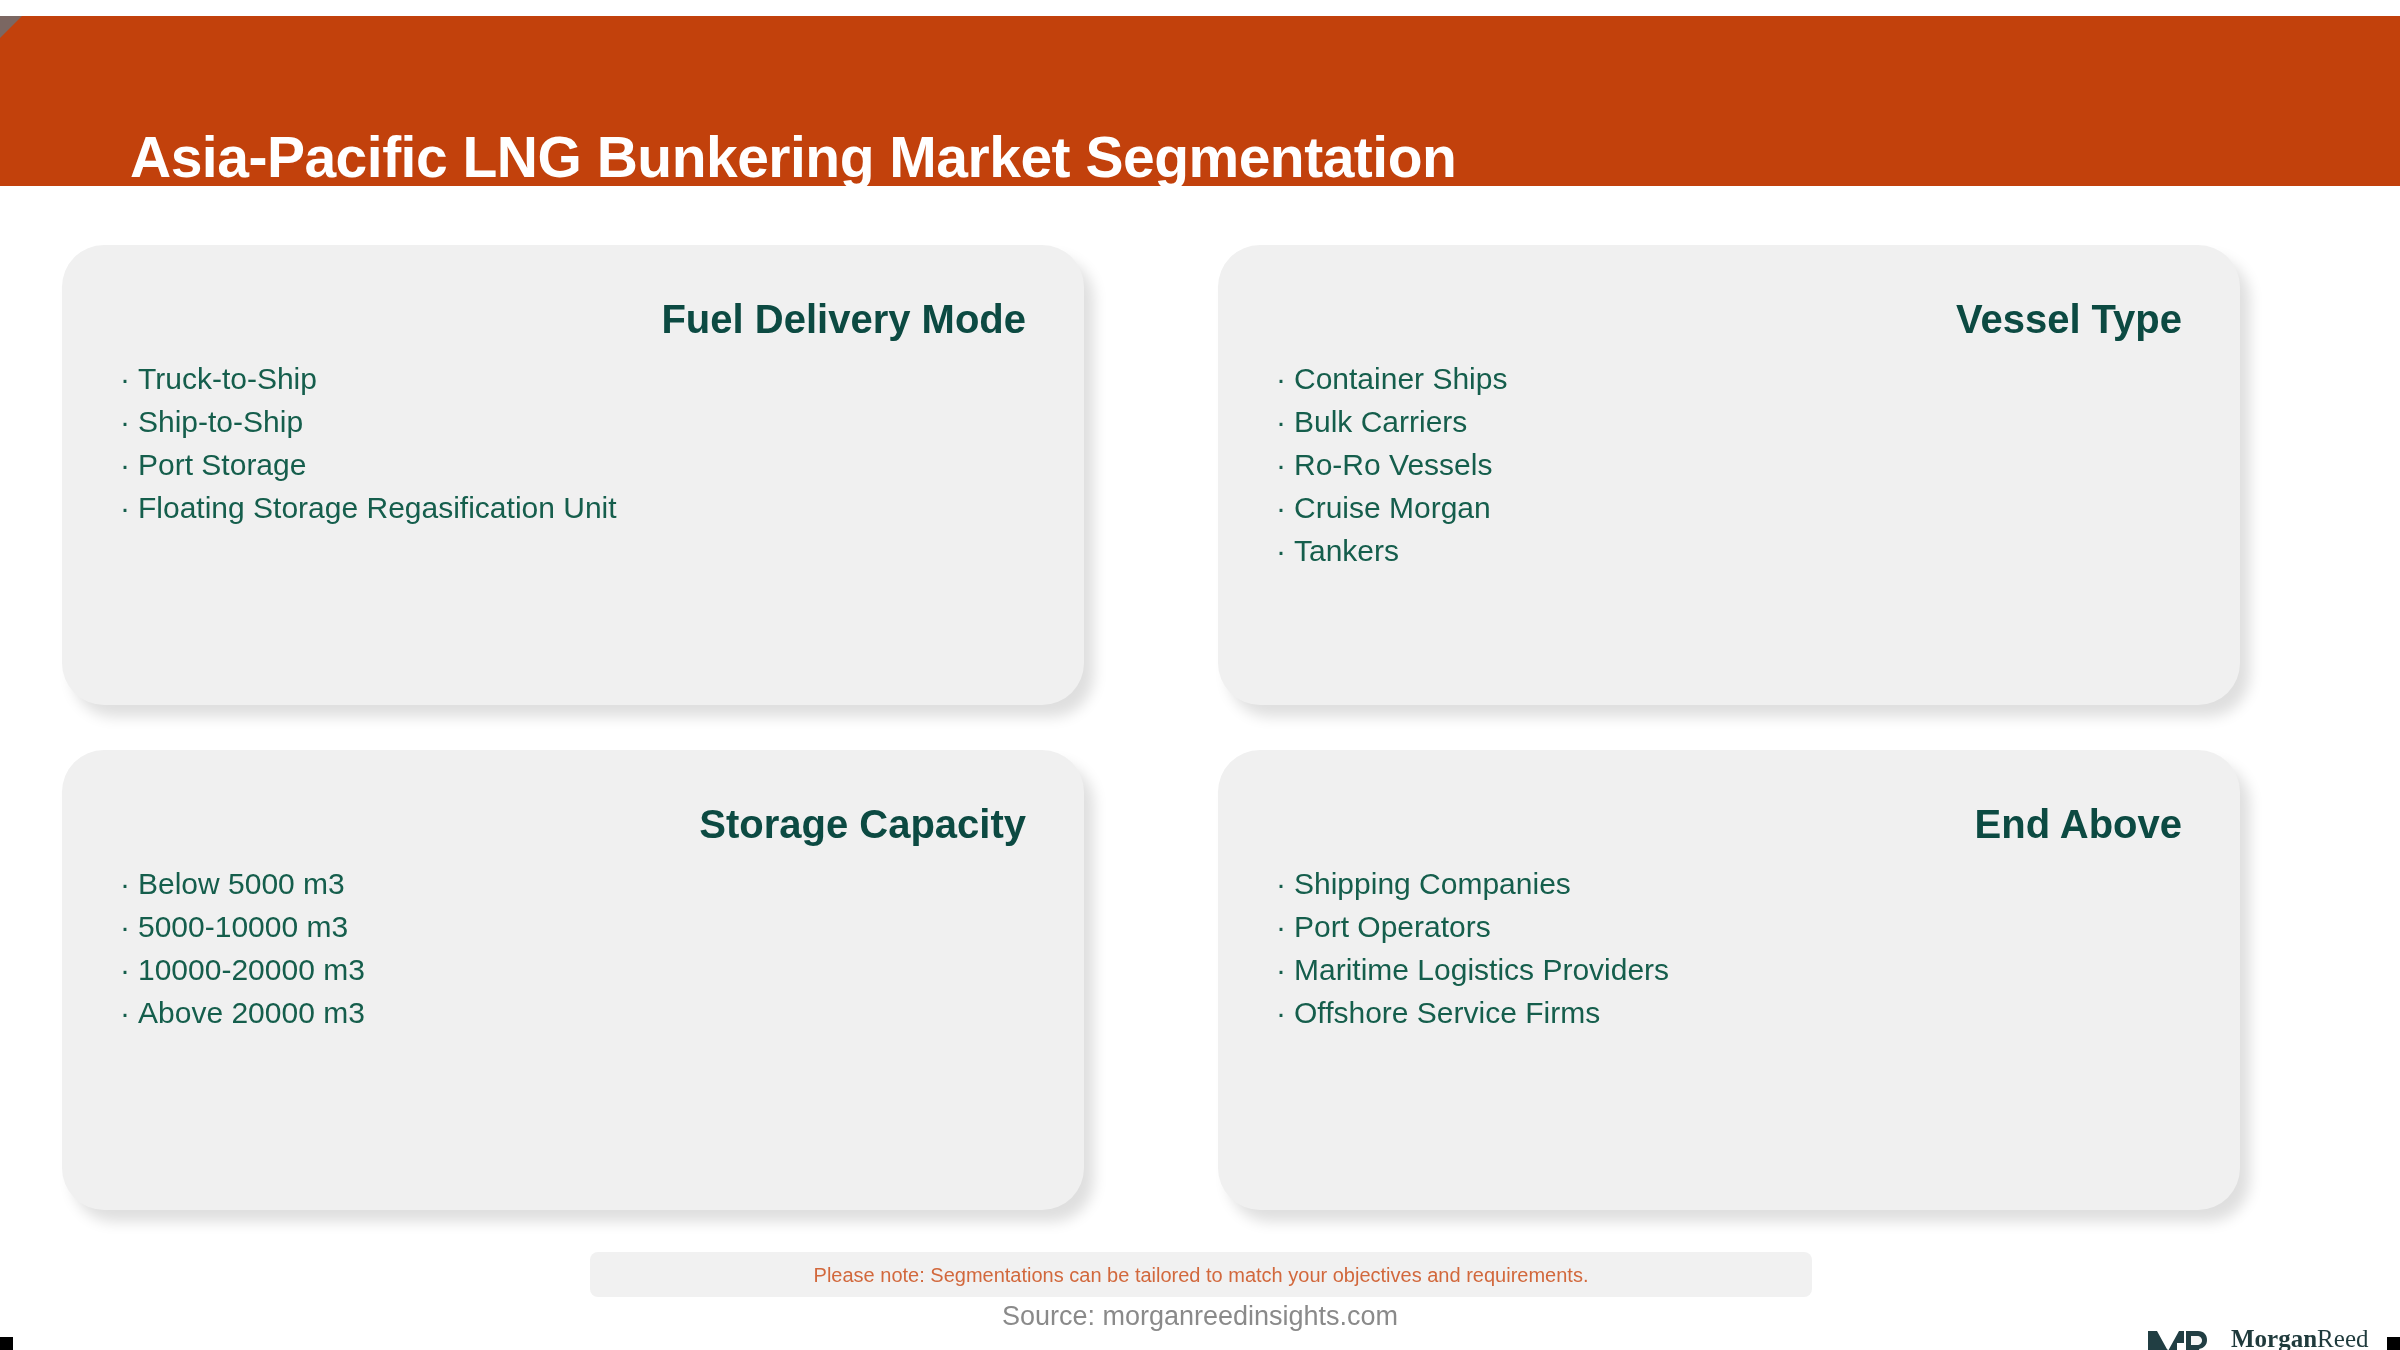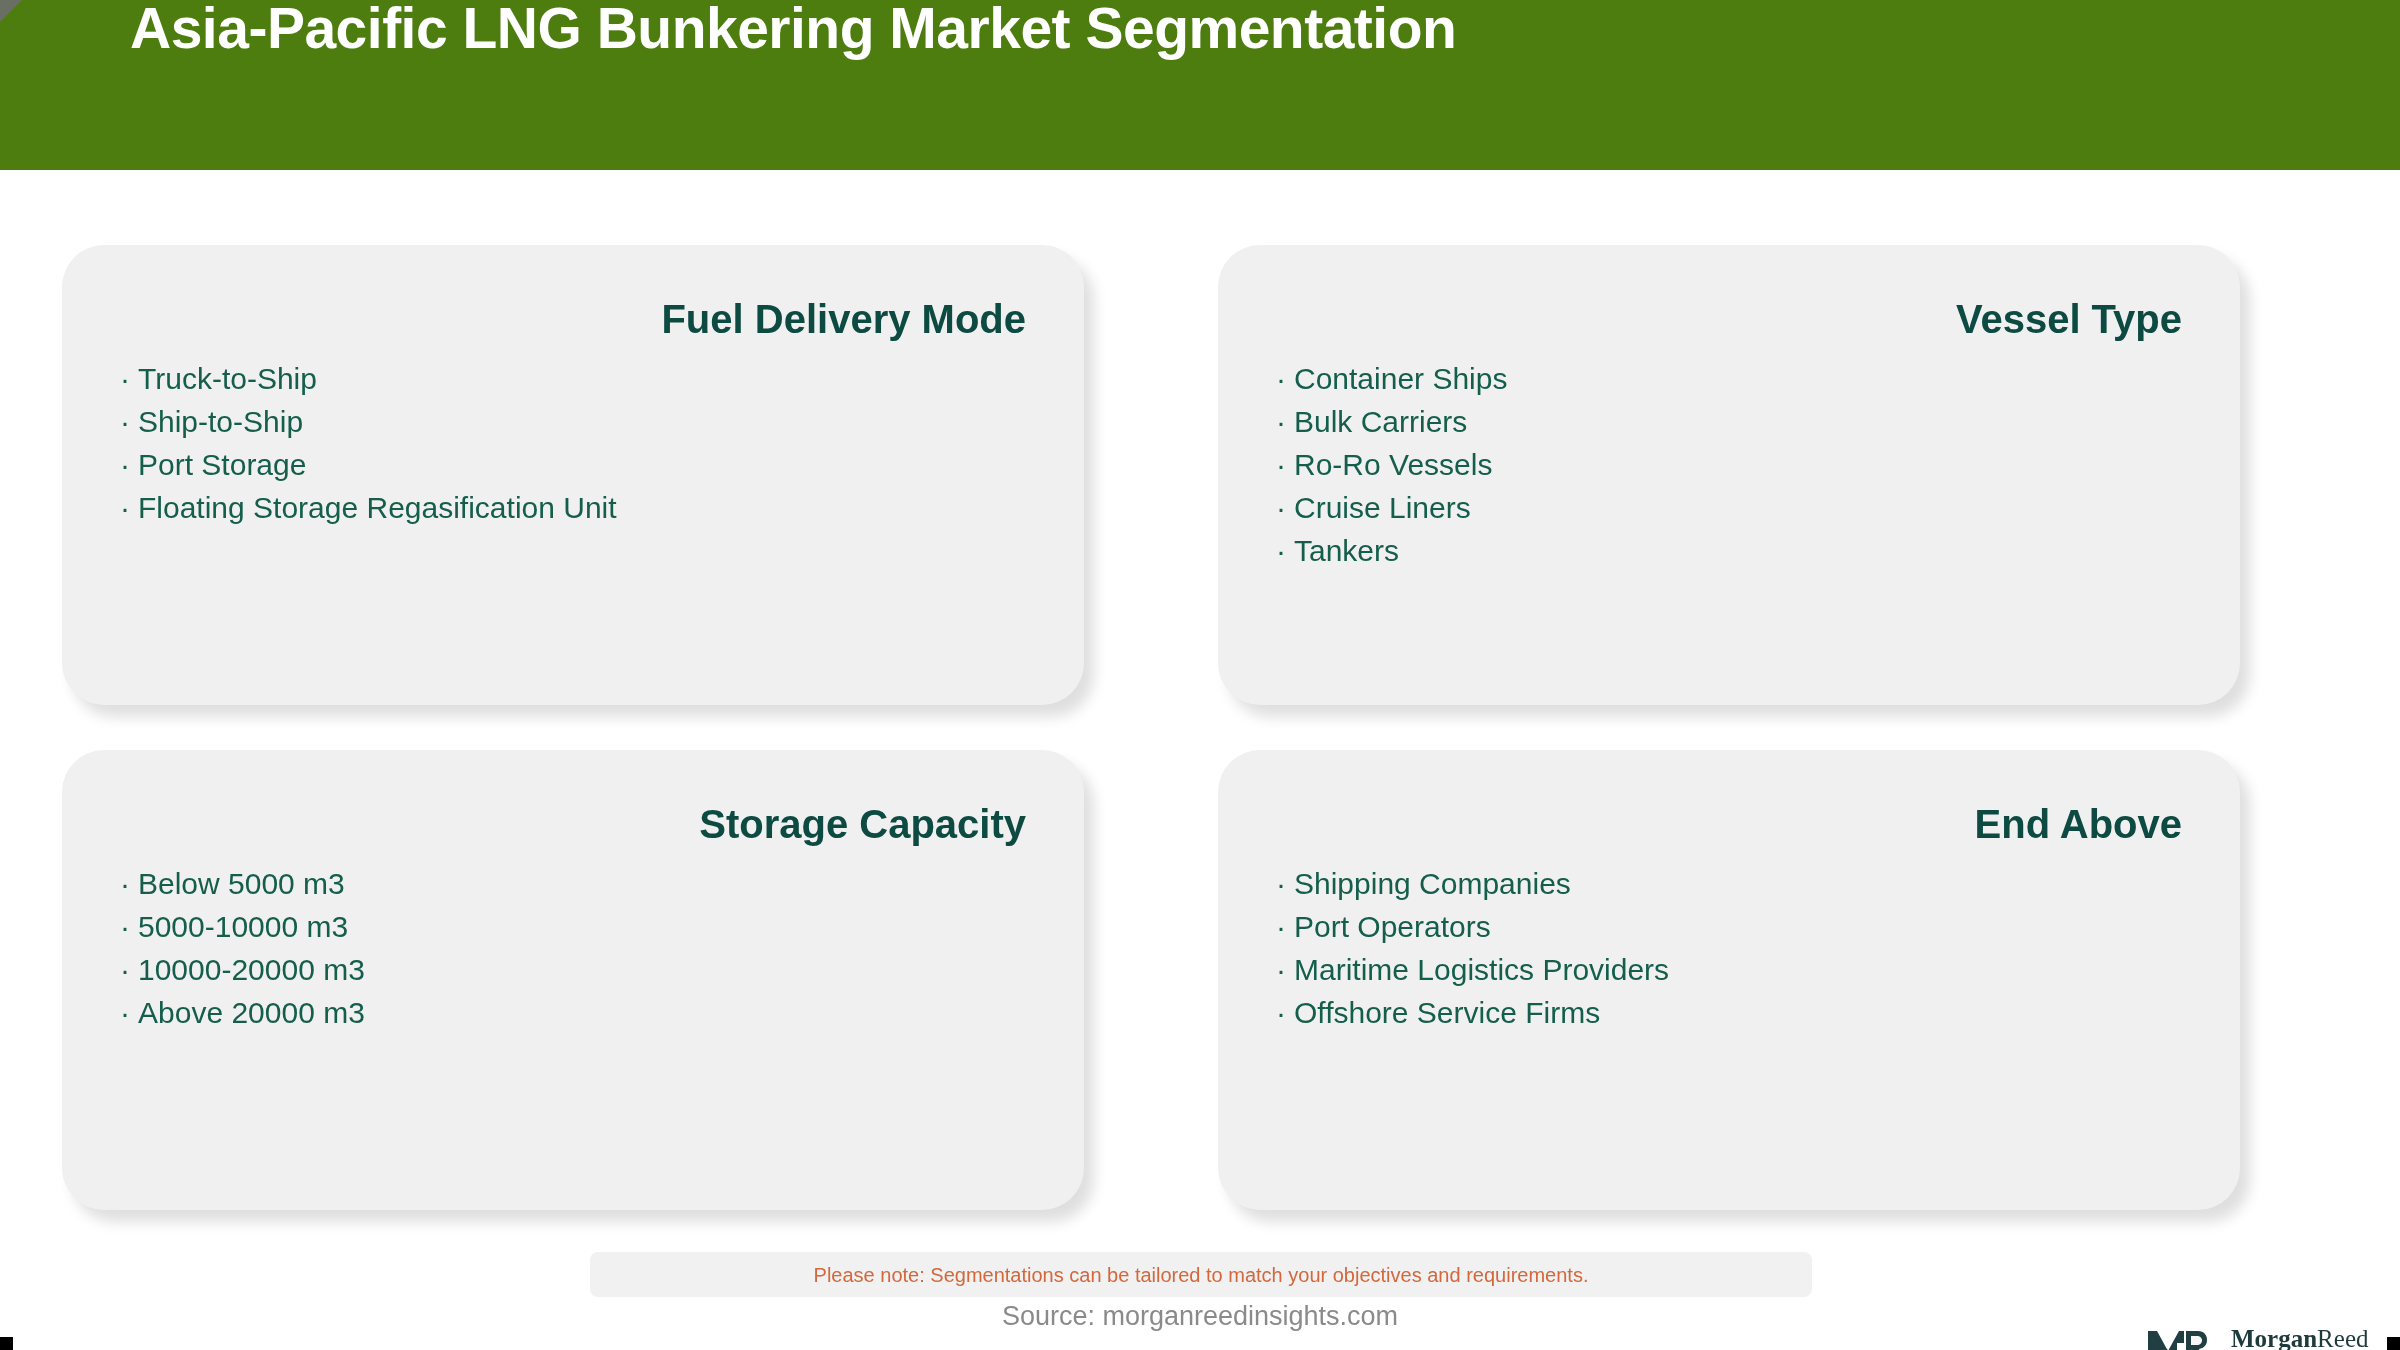--- a/index.html
+++ b/index.html
@@ -12,26 +12,26 @@
     height: 1350px;
     font-family: "Liberation Sans", sans-serif;
     overflow: hidden;
     position: relative;
   }
 
   
   .header {
     position: absolute;
     left: 0;
-    top: 0;
+    top: 16px;
     width: 2400px;
     height: 170px;
-    background: #4d7c0f;
-    display: flex;
-    align-items: flex-start;
+    background: #c2410c;
+    display: flex;
+    align-items: flex-end;
     box-sizing: border-box;
     padding-left: 130px;
   }
   .header-corner {
     position: absolute;
     left: 0;
     top: 0;
     width: 0;
     height: 0;
     border-left: 22px solid #6f6f72;
@@ -223,21 +223,21 @@
       <li>
         <span class="bullet">·</span>
         <span>Bulk Carriers</span>
       </li>
       <li>
         <span class="bullet">·</span>
         <span>Ro-Ro Vessels</span>
       </li>
       <li>
         <span class="bullet">·</span>
-        <span>Cruise Liners</span>
+        <span>Cruise Morgan</span>
       </li>
       <li>
         <span class="bullet">·</span>
         <span>Tankers</span>
       </li>
     </ul>
   </div>
 
   <div class="card">
     <div class="card-title">Storage Capacity</div>

